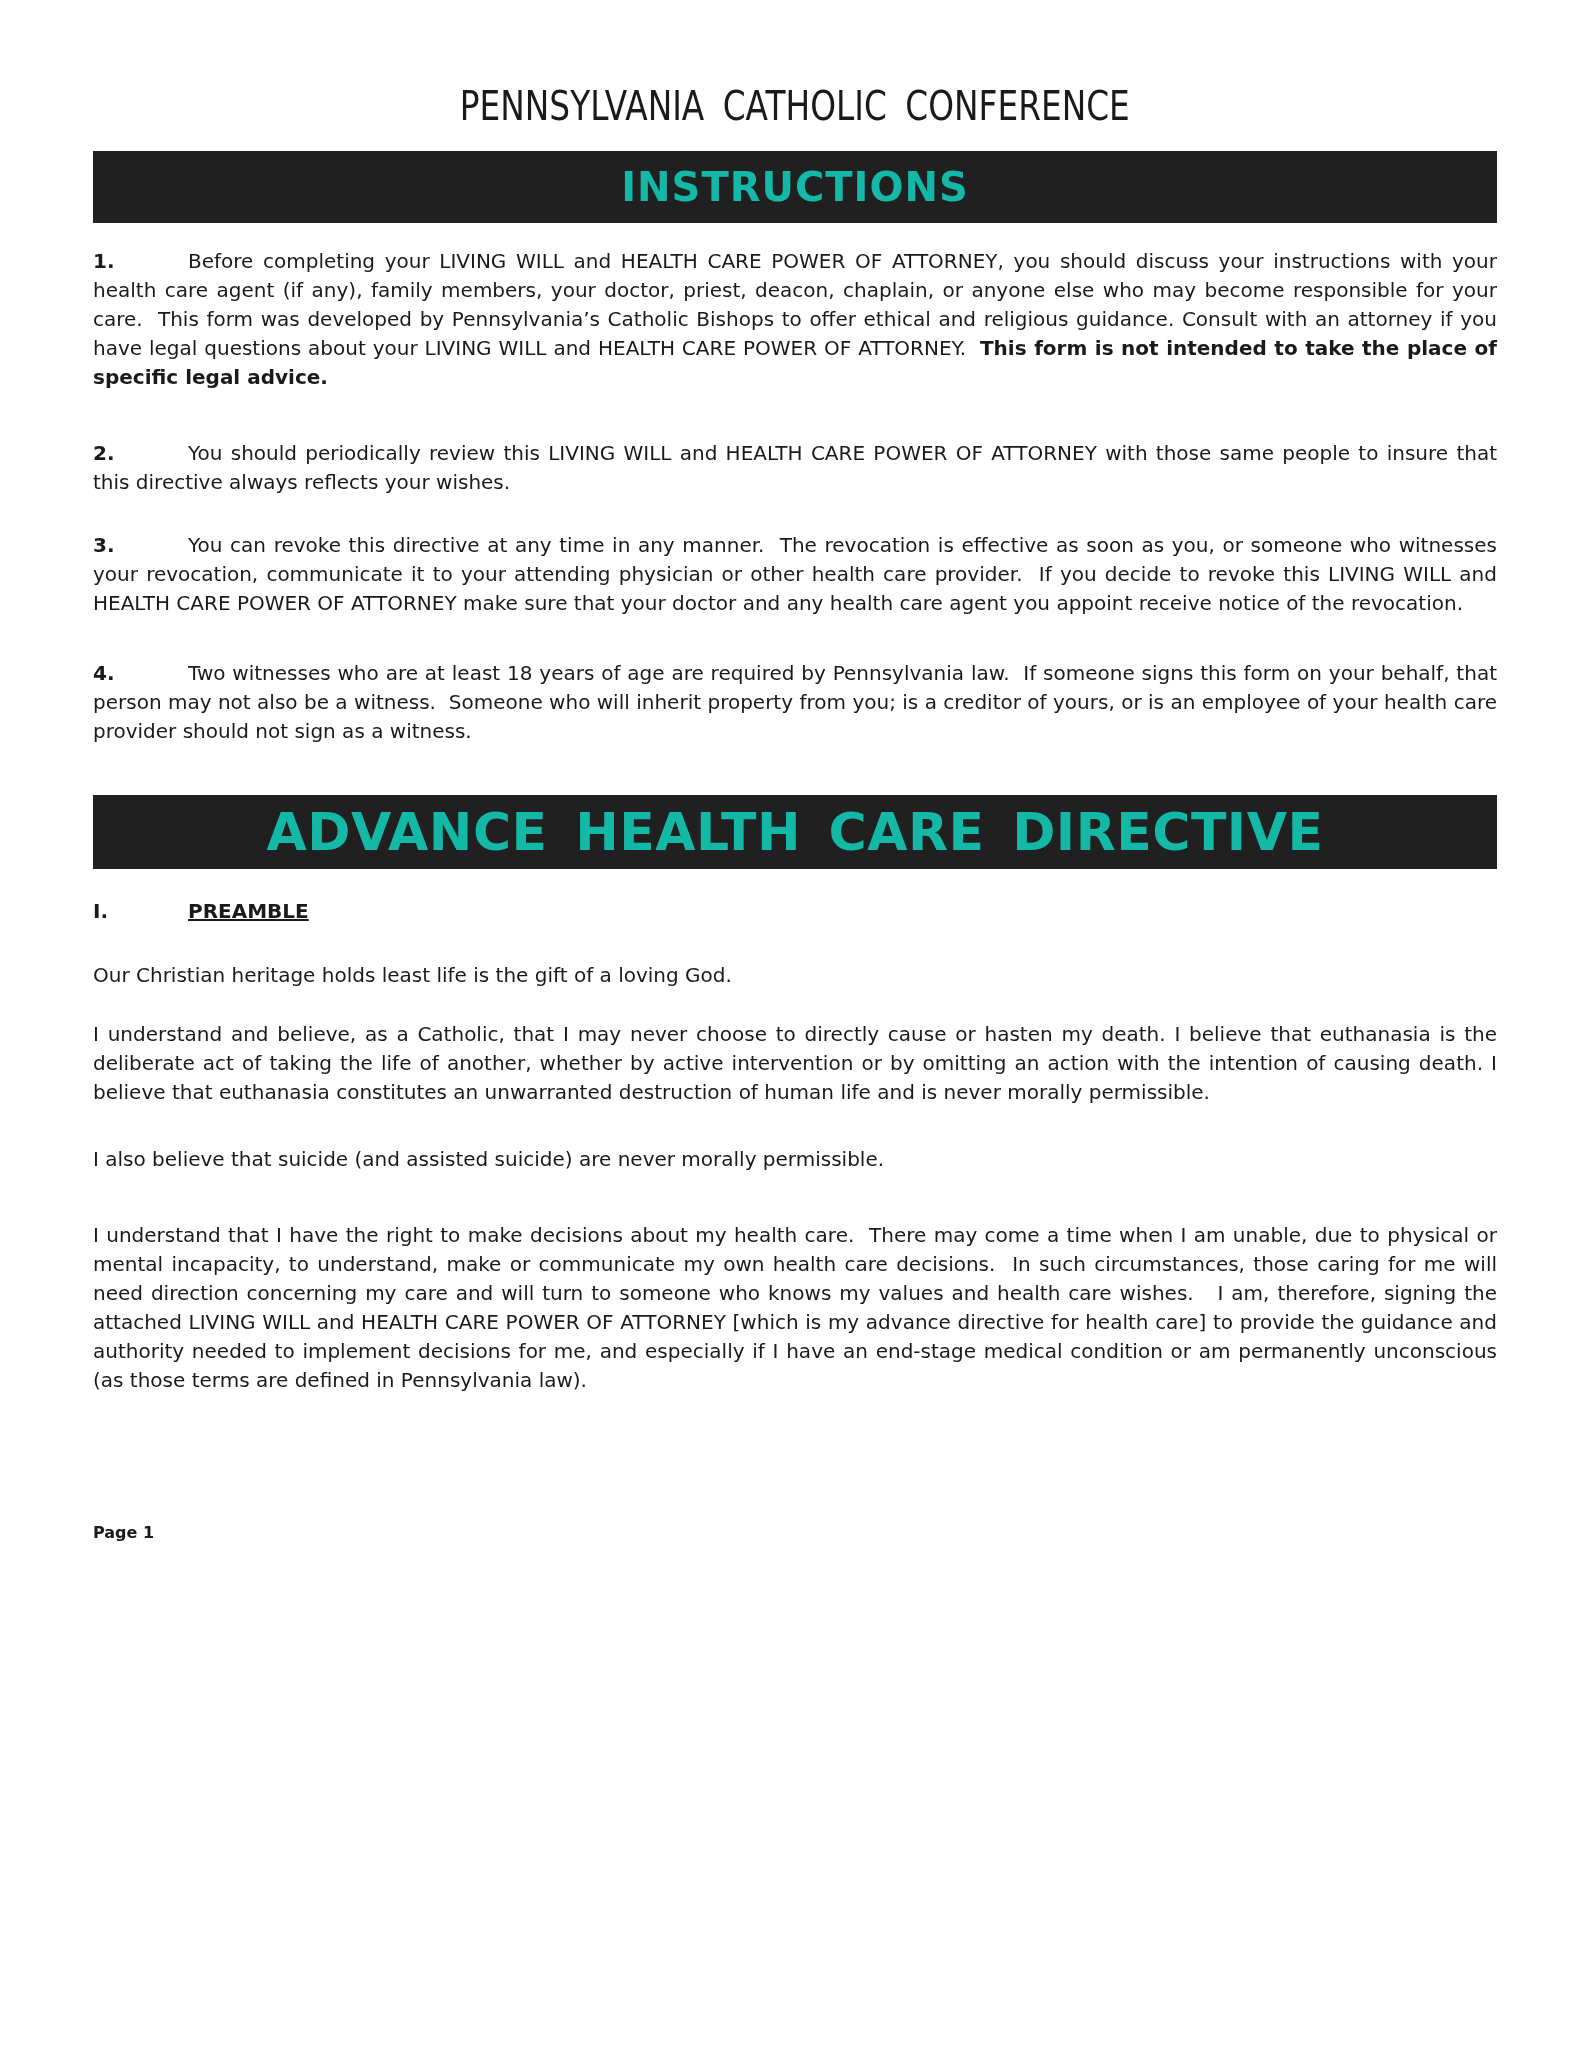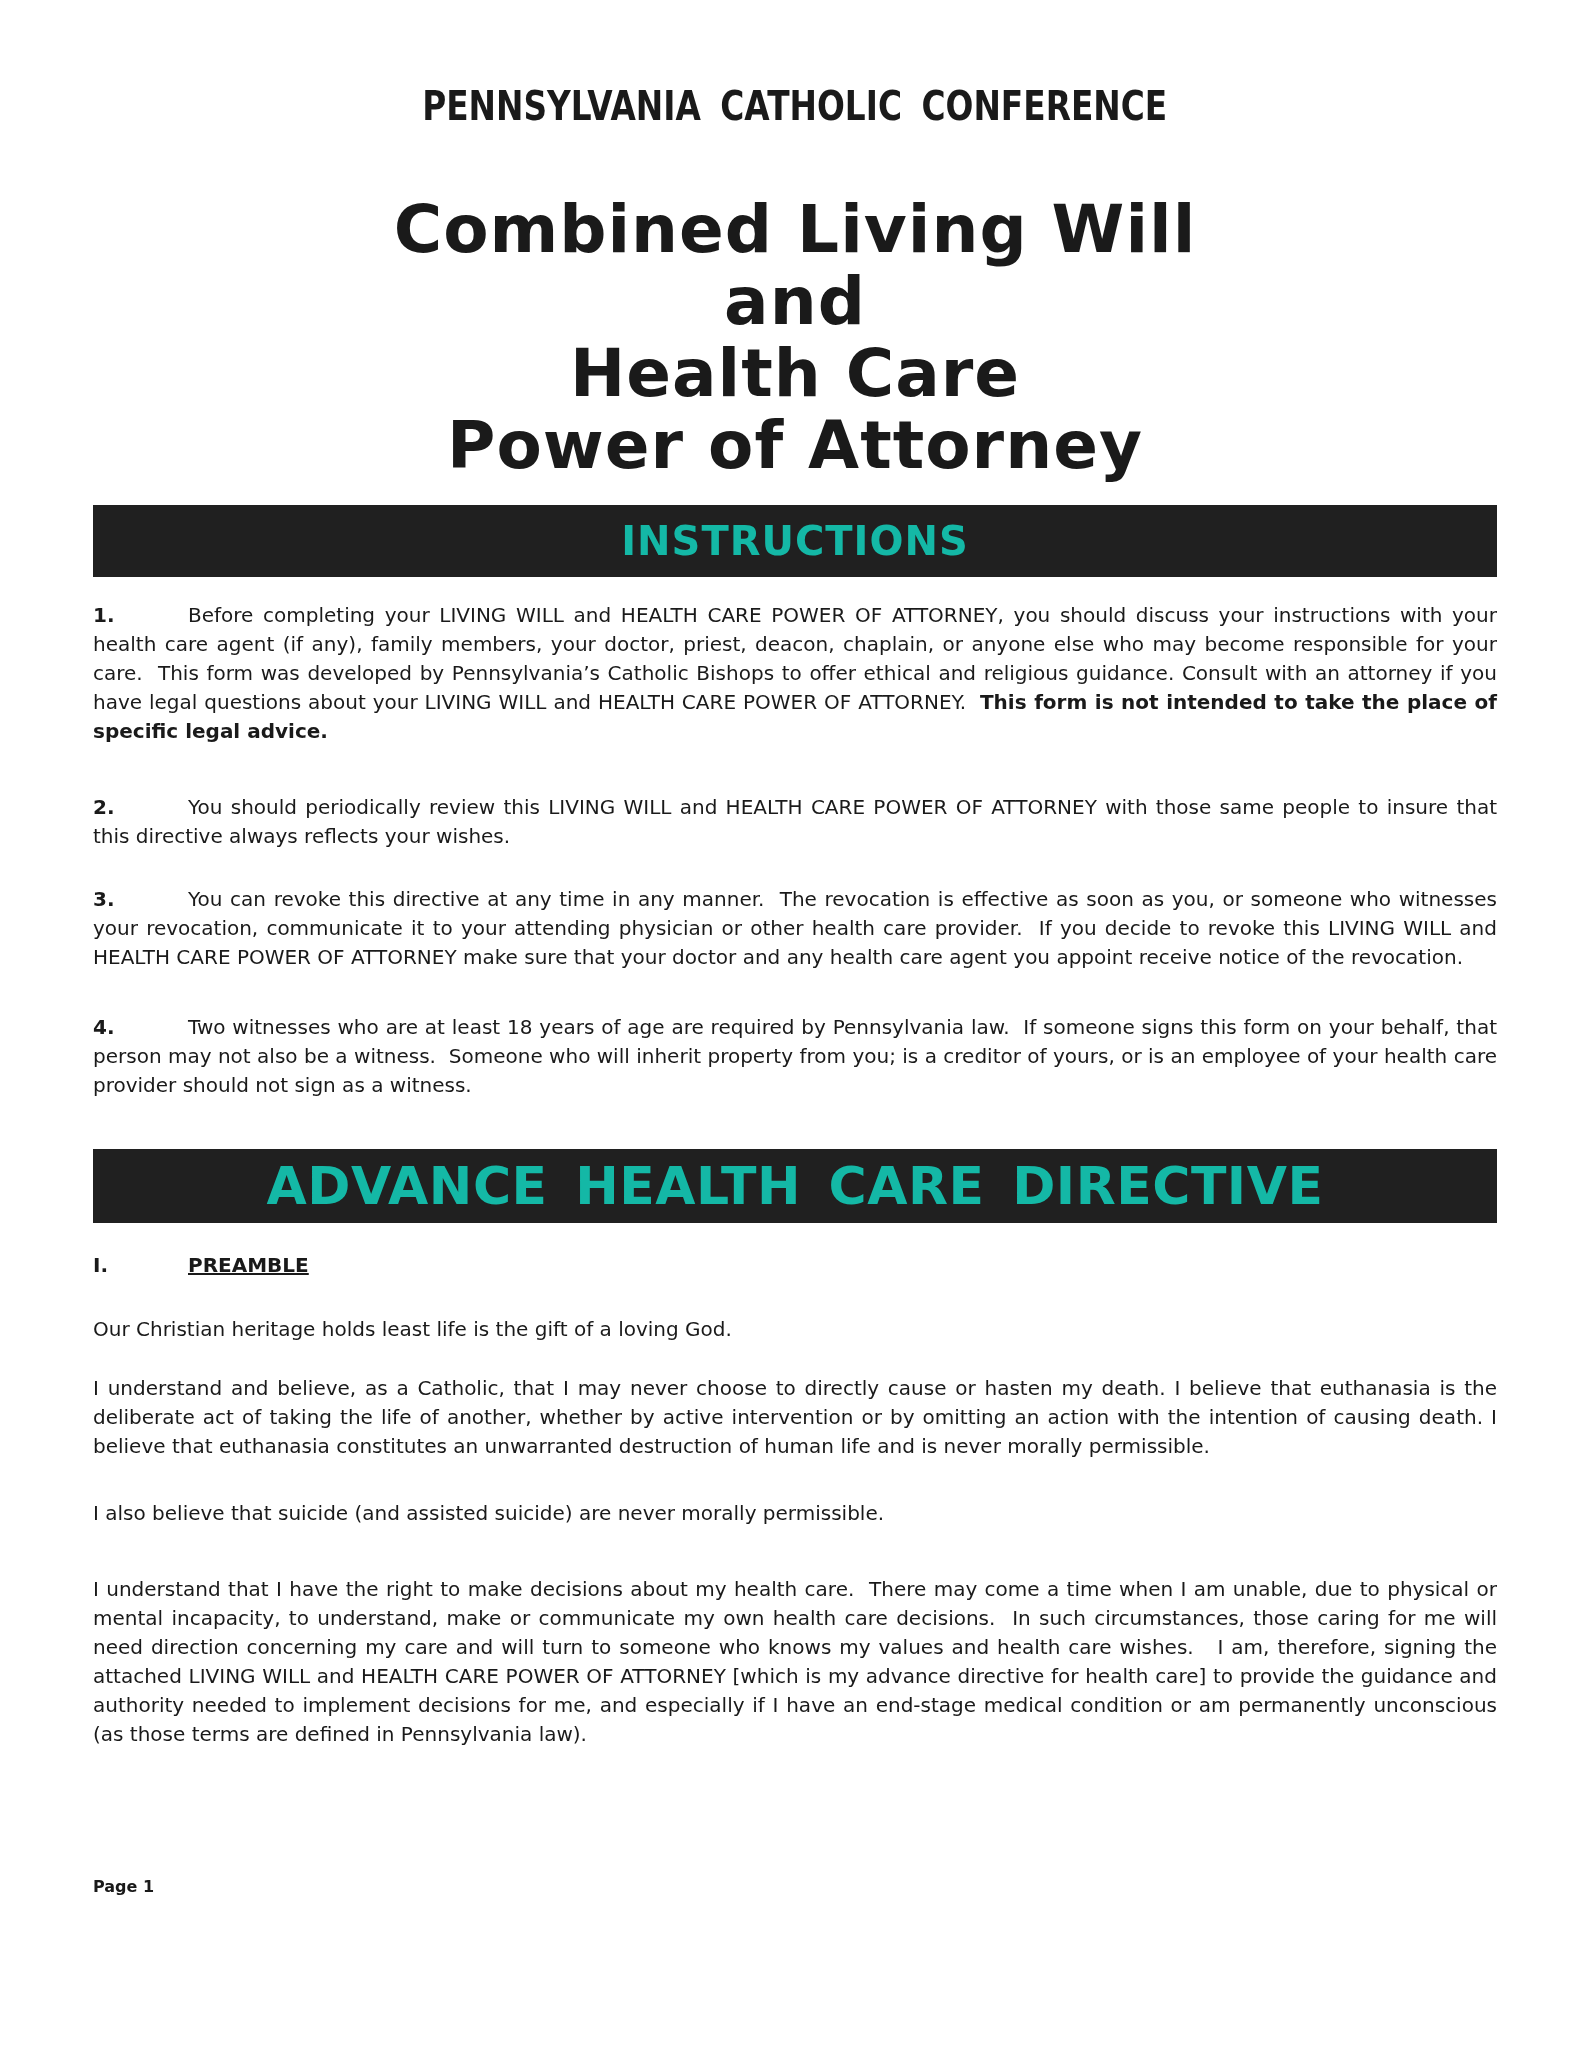--- a/index.html
+++ b/index.html
@@ -19,21 +19,21 @@
     width: 100%;
     height: 100%;
     padding-left: 93px;
     padding-right: 86px;
   }
   .org-header {
     margin-top: 84px;
     text-align: center;
     font-size: 41px;
     line-height: 44px;
-    font-weight: bold;
+    font-weight: normal;
     white-space: nowrap;
   }
   .org-header .squeeze {
     display: inline-block;
     transform: scaleX(0.80);
     transform-origin: center;
     word-spacing: 10px;
   }
   .doc-title {
     margin-top: 66px;
@@ -95,26 +95,20 @@
   }
 </style>
 </head>
 <body>
 
 <div class="page">
   <div class="content">
 
     <div class="org-header"><span class="squeeze">PENNSYLVANIA CATHOLIC CONFERENCE</span></div>
 
-    <div class="doc-title">
-      <div>Combined Living Will</div>
-      <div>and</div>
-      <div>Health Care</div>
-      <div>Power of Attorney</div>
-    </div>
 
     <div class="banner instructions">INSTRUCTIONS</div>
 
     <div class="para para-1"><span class="num">1.</span><span>Before completing your LIVING WILL and HEALTH CARE POWER OF ATTORNEY, you should discuss your instructions with your health care agent (if any), family members, your doctor, priest, deacon, chaplain, or anyone else who may become responsible for your care.  This form was developed by Pennsylvania’s Catholic Bishops to offer ethical and religious guidance. Consult with an attorney if you have legal questions about your LIVING WILL and HEALTH CARE POWER OF ATTORNEY.  </span><span class="b">This form is not intended to take the place of specific legal advice.</span></div>
 
     <div class="para para-2"><span class="num">2.</span><span>You should periodically review this LIVING WILL and HEALTH CARE POWER OF ATTORNEY with those same people to insure that this directive always reflects your wishes.</span></div>
 
     <div class="para para-3"><span class="num">3.</span><span>You can revoke this directive at any time in any manner.  The revocation is effective as soon as you, or someone who witnesses your revocation, communicate it to your attending physician or other health care provider.  If you decide to revoke this LIVING WILL and HEALTH CARE POWER OF ATTORNEY make sure that your doctor and any health care agent you appoint receive notice of the revocation.</span></div>
 
     <div class="para para-4"><span class="num">4.</span><span>Two witnesses who are at least 18 years of age are required by Pennsylvania law.  If someone signs this form on your behalf, that person may not also be a witness.  Someone who will inherit property from you; is a creditor of yours, or is an employee of your health care provider should not sign as a witness.</span></div>

